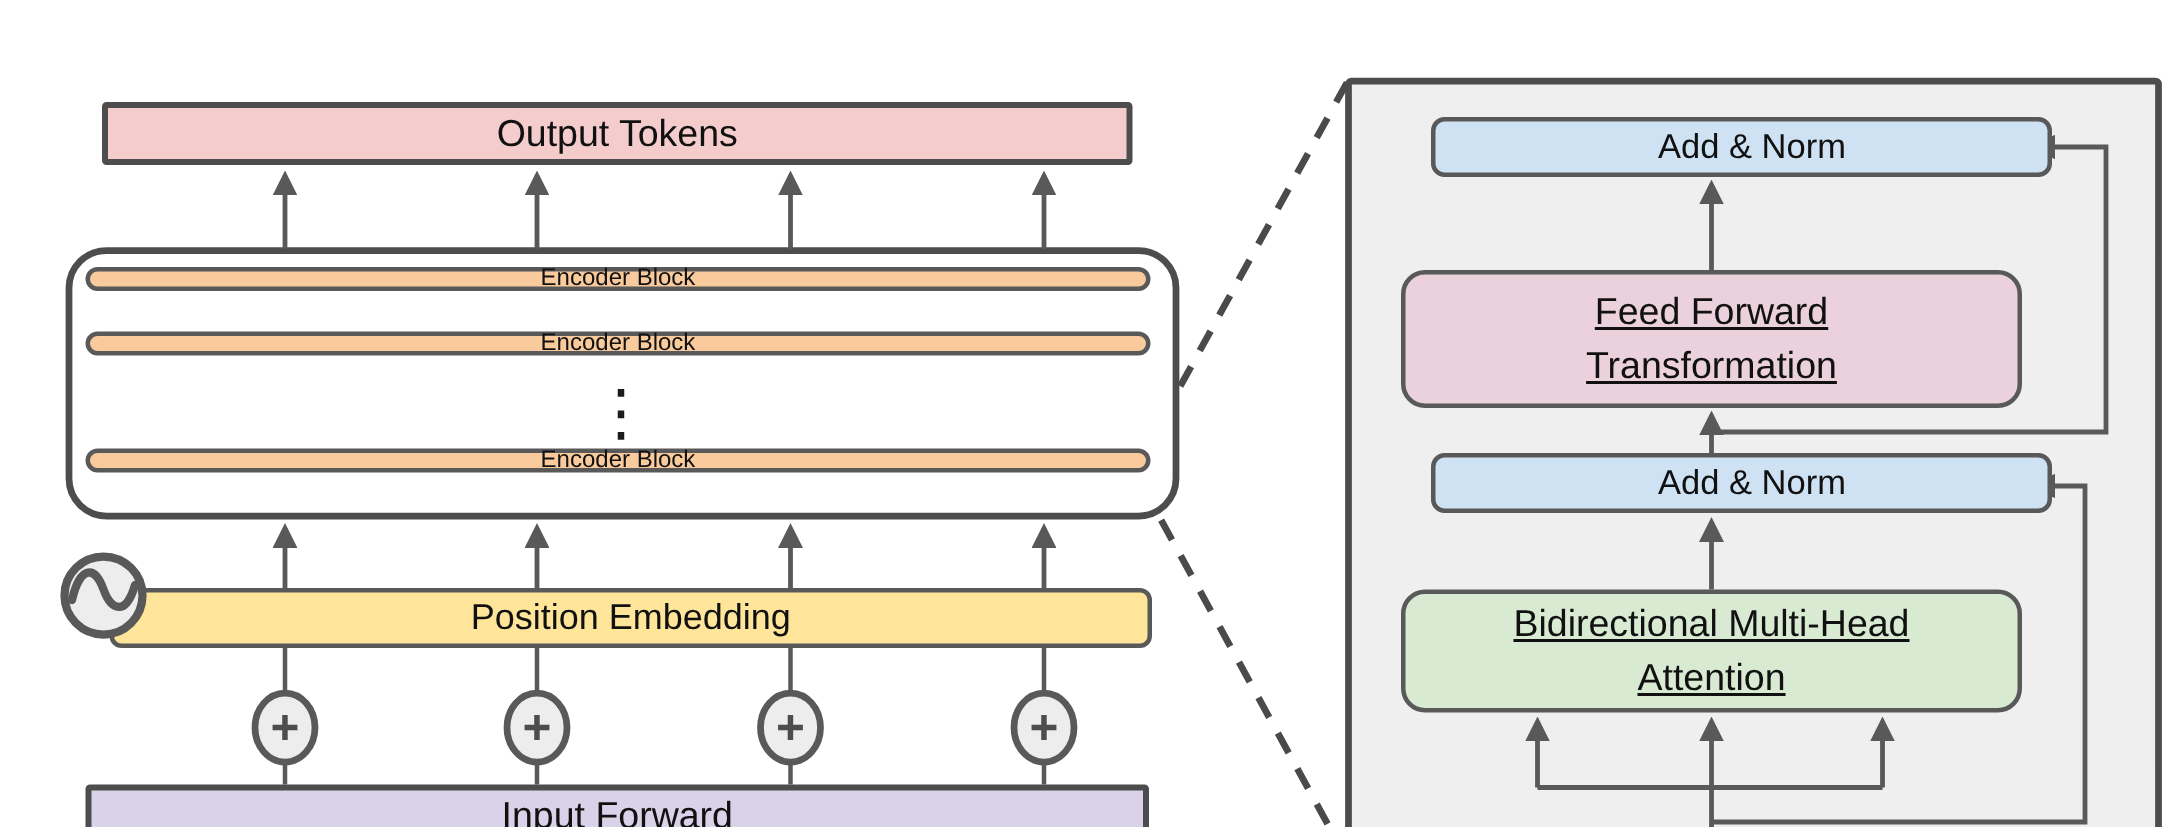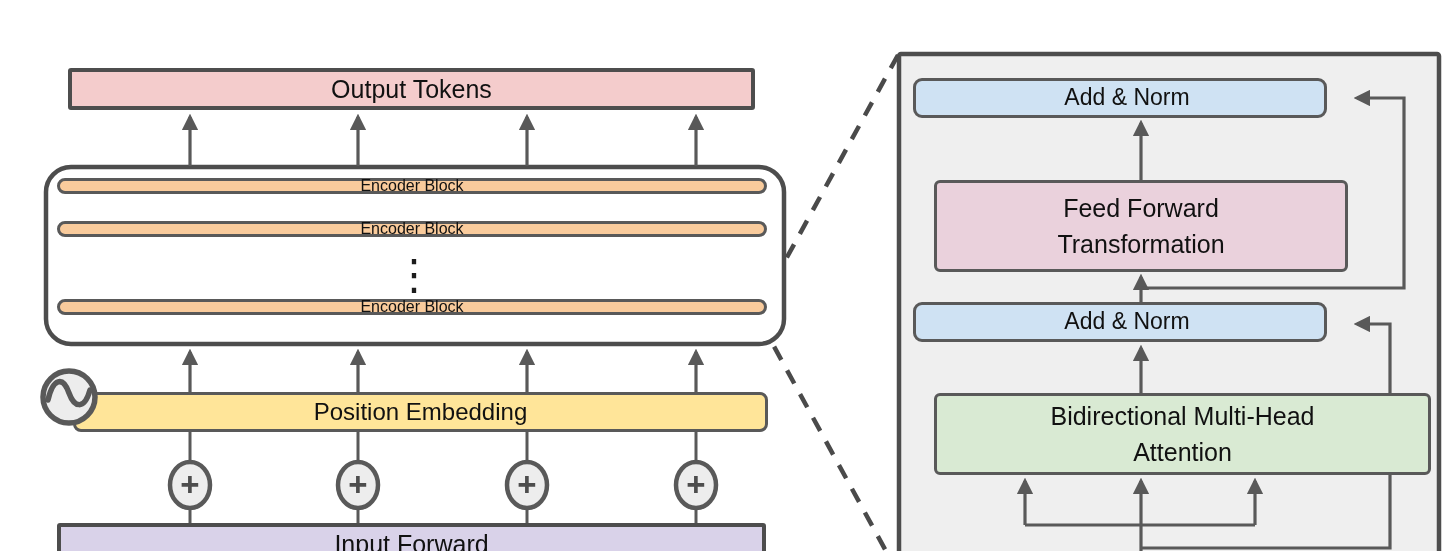--- a/index.html
+++ b/index.html
@@ -3,35 +3,35 @@
 <meta charset="utf-8">
 <style>
   html,body{margin:0;padding:0;background:#ffffff;}
   #stage{position:relative;width:1456px;height:551px;background:#ffffff;overflow:hidden;
          font-family:"Liberation Sans","DejaVu Sans",sans-serif;color:#111;margin-top:40px;}
   #baseSvg{position:absolute;left:0;top:0;width:1456px;height:551px;}
   .box{position:absolute;display:flex;align-items:center;justify-content:center;
        box-sizing:border-box;text-align:center;line-height:1.3;}
   .sq{border:4px solid #4d4d4d;border-radius:3px;}
   .rnd{border:3px solid #595959;border-radius:9px;}
-  .rnd-big{border:3px solid #595959;border-radius:6px;}
+  .rnd-big{border:3px solid #595959;border-radius:16px;text-decoration:underline;}
   .output-tokens{left:68px;top:28px;width:687px;height:42px;background:#f4cccc;font-size:25px;}
   .enc{left:57px;width:710px;height:16px;background:#f9cb9c;font-size:16px;border-radius:8px;}
   .enc1{top:138px;} .enc2{top:181px;} .enc3{top:259px;}
   .ellipsis{position:absolute;left:393px;top:213px;width:32px;height:44px;
             font-size:42px;line-height:44px;text-align:center;color:#1c1c1c;}
   .pos-emb{left:73px;top:352px;width:695px;height:40px;background:#ffe599;font-size:24px;border-radius:8px;}
   .input-tokens{left:57px;top:483px;width:709px;height:42px;background:#d9d2e9;font-size:25px;}
   .plus{position:absolute;width:36px;height:36px;display:flex;align-items:center;justify-content:center;
         font-size:33px;font-weight:bold;color:#4d4d4d;top:427px;}
-  .addnorm{left:913px;width:414px;height:40px;background:#cfe2f3;font-size:23px;padding-left:14px;}
+  .addnorm{left:954px;width:414px;height:40px;background:#cfe2f3;font-size:23px;padding-left:14px;}
   .an1{top:38px;} .an2{top:262px;}
   .ffn{left:934px;top:140px;width:414px;height:92px;background:#ead1dc;font-size:25px;}
   .ffn span{display:block;max-width:240px;line-height:1.45;}
-  .attn{left:934px;top:353px;width:497px;height:82px;background:#d9ead3;font-size:25px;}
+  .attn{left:934px;top:353px;width:414px;height:82px;background:#d9ead3;font-size:25px;}
   .attn span{display:block;max-width:330px;line-height:1.45;}
   .sine-icon{position:absolute;left:38px;top:326px;z-index:5;}
 </style>
 </head>
 <body>
 
 <div id="stage">
 
   <svg id="baseSvg" viewBox="0 0 1456 551">
     <defs>

